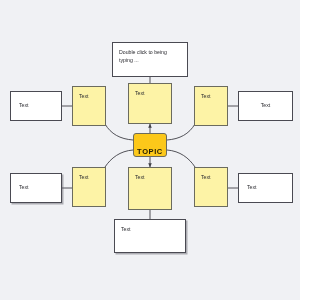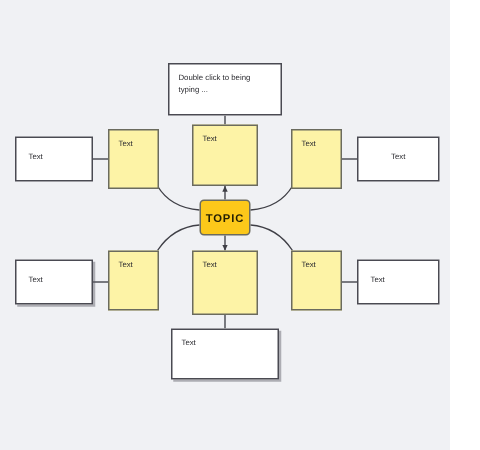--- a/index.html
+++ b/index.html
@@ -39,21 +39,21 @@
     border: 1px solid #4a4a52;
     z-index: 3;
   }
   
   .topic {
     background: #fcc81a;
     border: 1px solid #6b6b5e;
     border-radius: 3px;
     z-index: 5;
     display: flex;
-    align-items: center;
+    align-items: flex-end;
     justify-content: center;
   }
   .topic .label {
     font-size: 7.5px;
     font-weight: bold;
     letter-spacing: 0.6px;
     color: #241f04;
   }
   .lbl {
     position: absolute;

